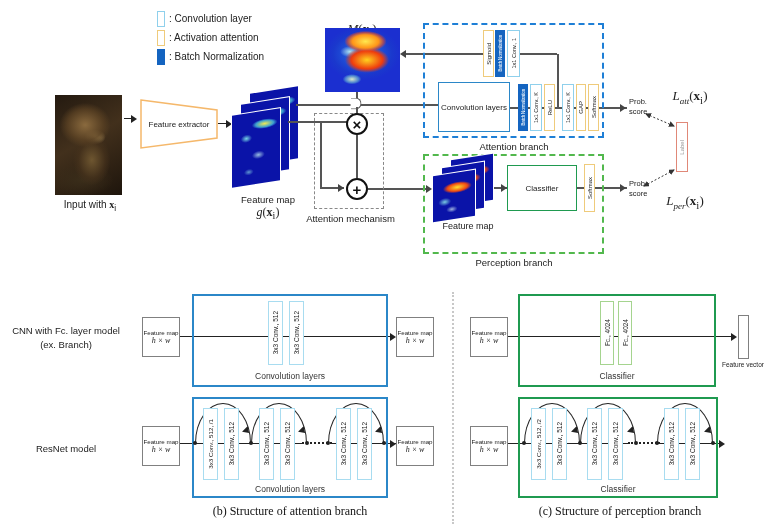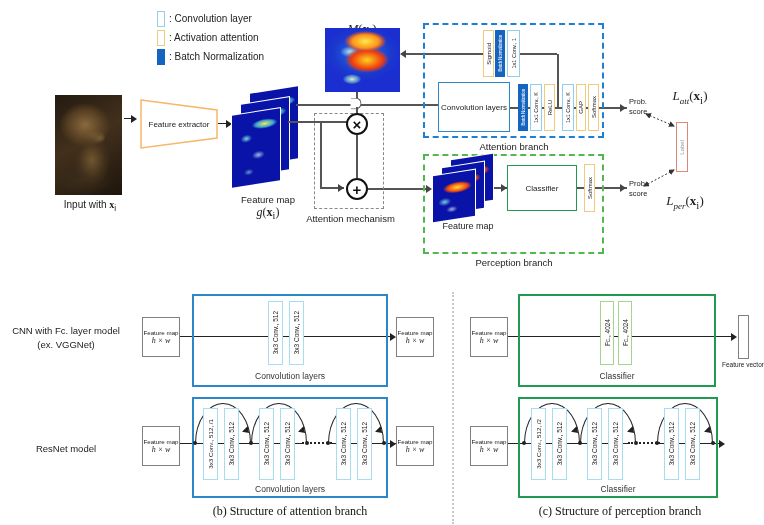--- a/index.html
+++ b/index.html
@@ -218,21 +218,21 @@
   </svg>
 
   <div class="box b-label" style="left:676px;top:122px;width:12px;height:50px;">
       <span class="vt" style="font-size:6px;color:#999;">Label</span>
     </div>
 
 
   <div class="sep" style="left:452px;top:292px;height:232px;"></div>
 
   <div class="lbl" style="left:0px;top:325px;width:132px;font-size:9.5px;">CNN with Fc. layer model</div>
-  <div class="lbl" style="left:0px;top:339px;width:132px;font-size:9.5px;">(ex. VGGNet)</div>
+  <div class="lbl" style="left:0px;top:339px;width:132px;font-size:9.5px;">(ex. Branch)</div>
 
   <div class="hb" style="left:180px;top:336px;width:210px;"></div>
   <div class="ar dk" style="left:390px;top:332.5px;"></div>
 
   <div class="box b-gray col" style="left:142px;top:317px;width:38px;height:40px;">
     <span style="font-size:6.2px;">Feature map</span>
     <span class="serif it" style="font-size:8px;">h × w</span>
   </div>
 
   <div class="abs b-blue" style="left:192px;top:294px;width:196px;height:93px;box-sizing:border-box;"></div>

